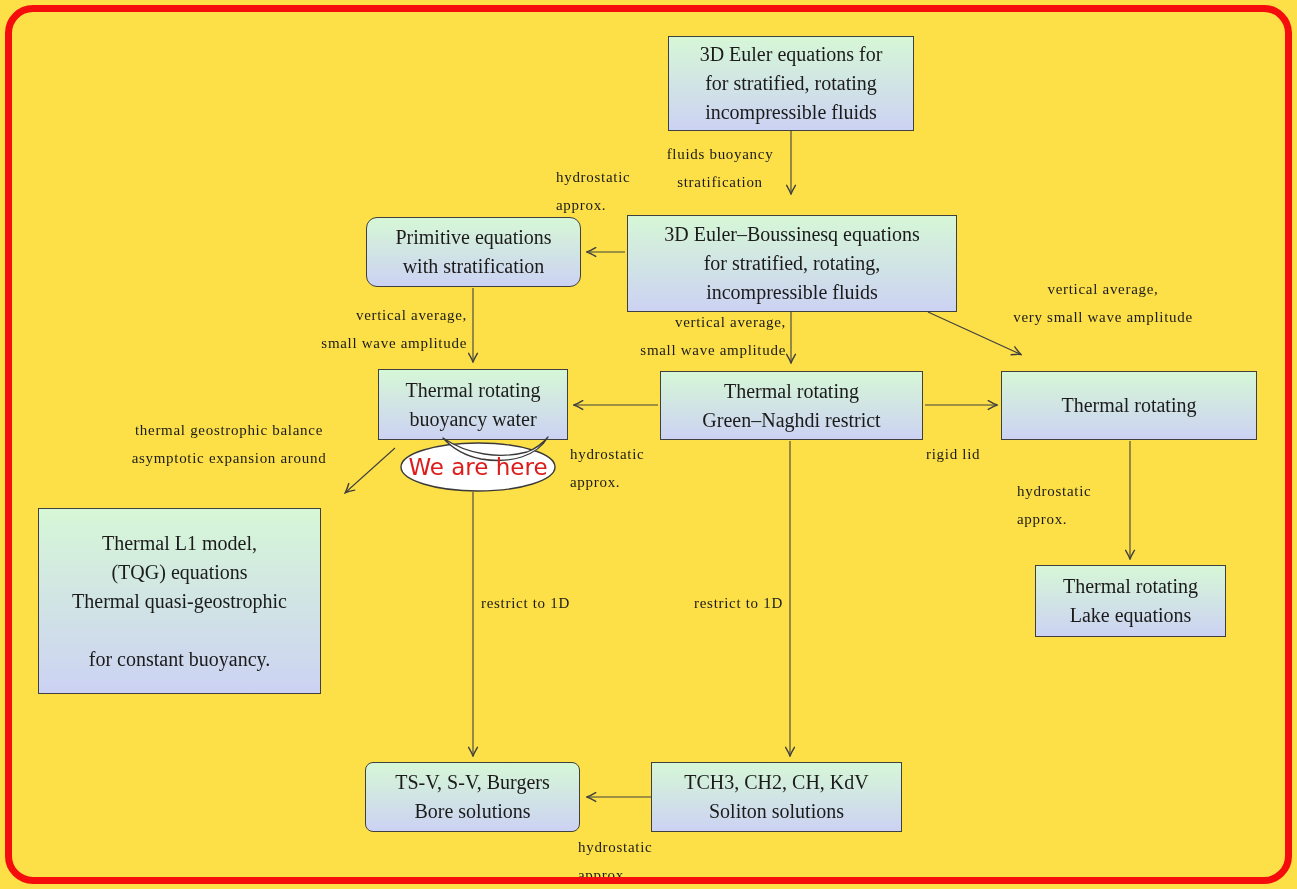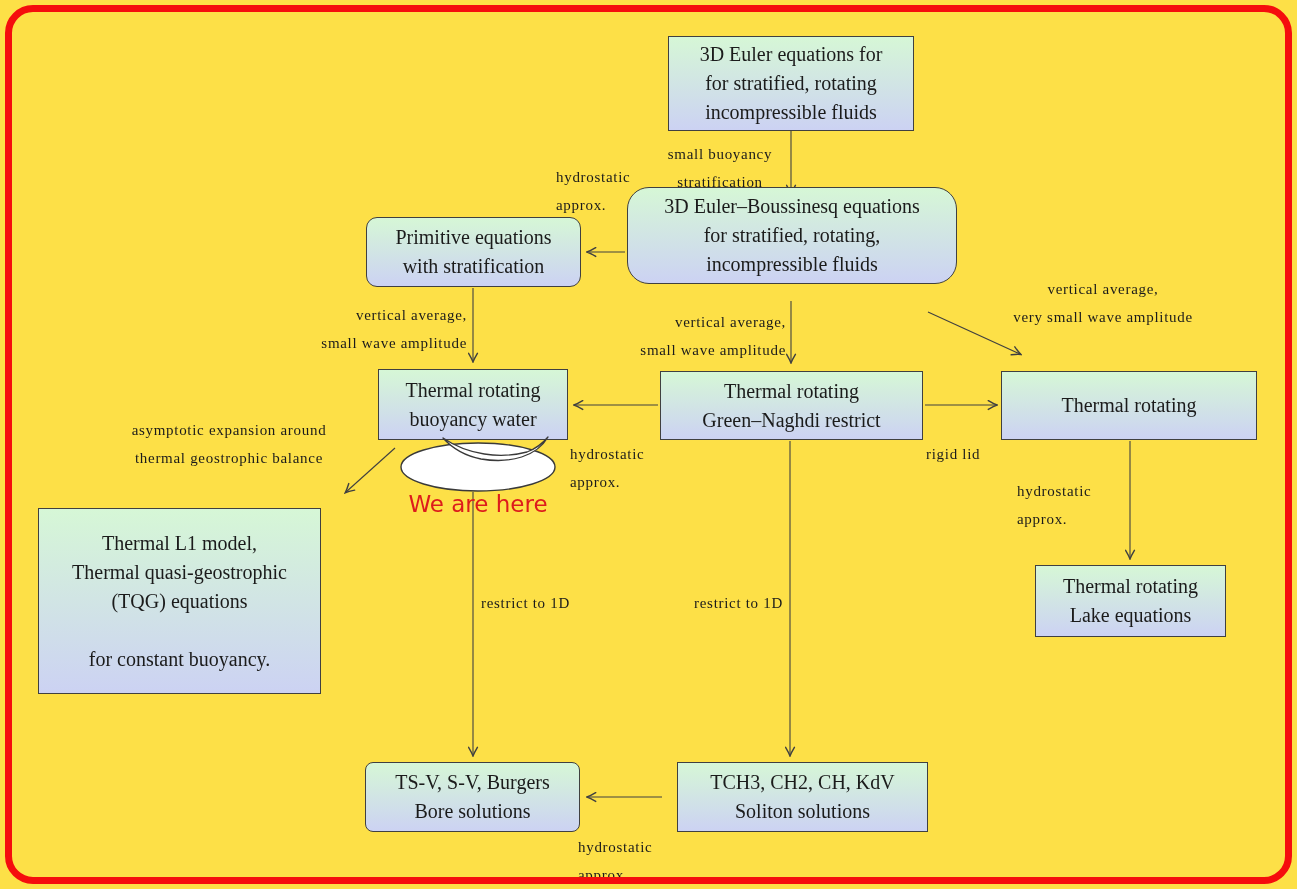--- a/index.html
+++ b/index.html
@@ -11,21 +11,21 @@
   .node{position:absolute;display:flex;flex-direction:column;justify-content:center;
         text-align:center;background:linear-gradient(180deg,#d6f7d6 0%,#ccd2f3 100%);
         border:1.4px solid #404040;color:#1b1b1b;font-size:20px;z-index:2;box-sizing:border-box;}
   .node .ln{min-height:29px;line-height:29px;white-space:nowrap;}
   .node.tall .ln{min-height:29px;line-height:29px;}
   .elabel{position:absolute;color:#1b1b1b;font-size:15px;letter-spacing:0.7px;z-index:2;}
   .elabel .ll{min-height:28px;line-height:28px;white-space:nowrap;}
   .bubble-layer{position:absolute;left:0;top:0;z-index:3;}
   .bubble-text{position:absolute;left:404px;top:449px;width:148px;height:36px;
                text-align:center;line-height:36px;font-size:23px;
-               font-family:"DejaVu Sans", sans-serif;color:#dd1c1c;z-index:4;white-space:nowrap;margin-top:37px;}
+               font-family:"DejaVu Sans", sans-serif;color:#dd1c1c;z-index:4;white-space:nowrap;}
 </style>
 </head>
 <body>
 
 <div class="stage">
 
   <svg class="arrows" width="1297" height="889">
     <defs>
       <marker id="ah" viewBox="0 0 10 10" refX="8" refY="5" markerWidth="10" markerHeight="10" orient="auto-start-reverse">
         <path d="M1,1 Q6,4 9,5 Q6,6 1,9" fill="none" stroke="#404040" stroke-width="1.3" stroke-linecap="round"></path>
@@ -51,21 +51,21 @@
     <div class="ln">3D Euler equations for</div>
     <div class="ln">for stratified, rotating</div>
     <div class="ln">incompressible fluids</div>
   </div>
 
   <div class="node" style="left:366px;top:217px;width:215px;height:70px;border-radius:11px;">
     <div class="ln">Primitive equations</div>
     <div class="ln">with stratification</div>
   </div>
 
-  <div class="node" style="left:627px;top:187px;width:330px;height:97px;border-radius:22px;">
+  <div class="node" style="left:627px;top:215px;width:330px;height:97px;">
     <div class="ln">3D Euler–Boussinesq equations</div>
     <div class="ln">for stratified, rotating,</div>
     <div class="ln">incompressible fluids</div>
   </div>
 
   <div class="node" style="left:378px;top:369px;width:190px;height:71px;">
     <div class="ln">Thermal rotating</div>
     <div class="ln">buoyancy water</div>
   </div>
 
@@ -73,43 +73,43 @@
     <div class="ln">Thermal rotating</div>
     <div class="ln">Green–Naghdi restrict</div>
   </div>
 
   <div class="node" style="left:1001px;top:371px;width:256px;height:69px;">
     <div class="ln">Thermal rotating</div>
   </div>
 
   <div class="node tall" style="left:38px;top:508px;width:283px;height:186px;">
     <div class="ln">Thermal L1 model,</div>
+    <div class="ln">(TQG) equations</div>
     <div class="ln">Thermal quasi-geostrophic</div>
-    <div class="ln">(TQG) equations</div>
     <div class="ln"></div>
     <div class="ln">for constant buoyancy.</div>
   </div>
 
   <div class="node" style="left:1035px;top:565px;width:191px;height:72px;">
     <div class="ln">Thermal rotating</div>
     <div class="ln">Lake equations</div>
   </div>
 
   <div class="node" style="left:365px;top:762px;width:215px;height:70px;border-radius:8px;">
     <div class="ln">TS-V, S-V, Burgers</div>
     <div class="ln">Bore solutions</div>
   </div>
 
-  <div class="node" style="left:677px;top:762px;width:251px;height:70px;">
+  <div class="node" style="left:651px;top:762px;width:251px;height:70px;">
     <div class="ln">TCH3, CH2, CH, KdV</div>
     <div class="ln">Soliton solutions</div>
   </div>
 
   <div class="elabel" style="left:620px;top:140px;width:200px;text-align:center;">
-    <div class="ll">small buoyancy</div>
+    <div class="ll">fluids buoyancy</div>
     <div class="ll">stratification</div>
   </div>
 
   <div class="elabel" style="left:556px;top:163px;width:100px;text-align:left;">
     <div class="ll">hydrostatic</div>
     <div class="ll">approx.</div>
   </div>
 
   <div class="elabel" style="left:270px;top:301px;width:197px;text-align:right;">
     <div class="ll">vertical average,</div>
@@ -134,22 +134,22 @@
   <div class="elabel" style="left:926px;top:440px;width:80px;text-align:left;">
     <div class="ll">rigid lid</div>
   </div>
 
   <div class="elabel" style="left:1017px;top:477px;width:100px;text-align:left;">
     <div class="ll">hydrostatic</div>
     <div class="ll">approx.</div>
   </div>
 
   <div class="elabel" style="left:105px;top:416px;width:248px;text-align:center;">
+    <div class="ll">thermal geostrophic balance</div>
     <div class="ll">asymptotic expansion around</div>
-    <div class="ll">thermal geostrophic balance</div>
   </div>
 
   <div class="elabel" style="left:481px;top:589px;width:130px;text-align:left;">
     <div class="ll">restrict to 1D</div>
   </div>
 
   <div class="elabel" style="left:655px;top:589px;width:128px;text-align:right;">
     <div class="ll">restrict to 1D</div>
   </div>
 

